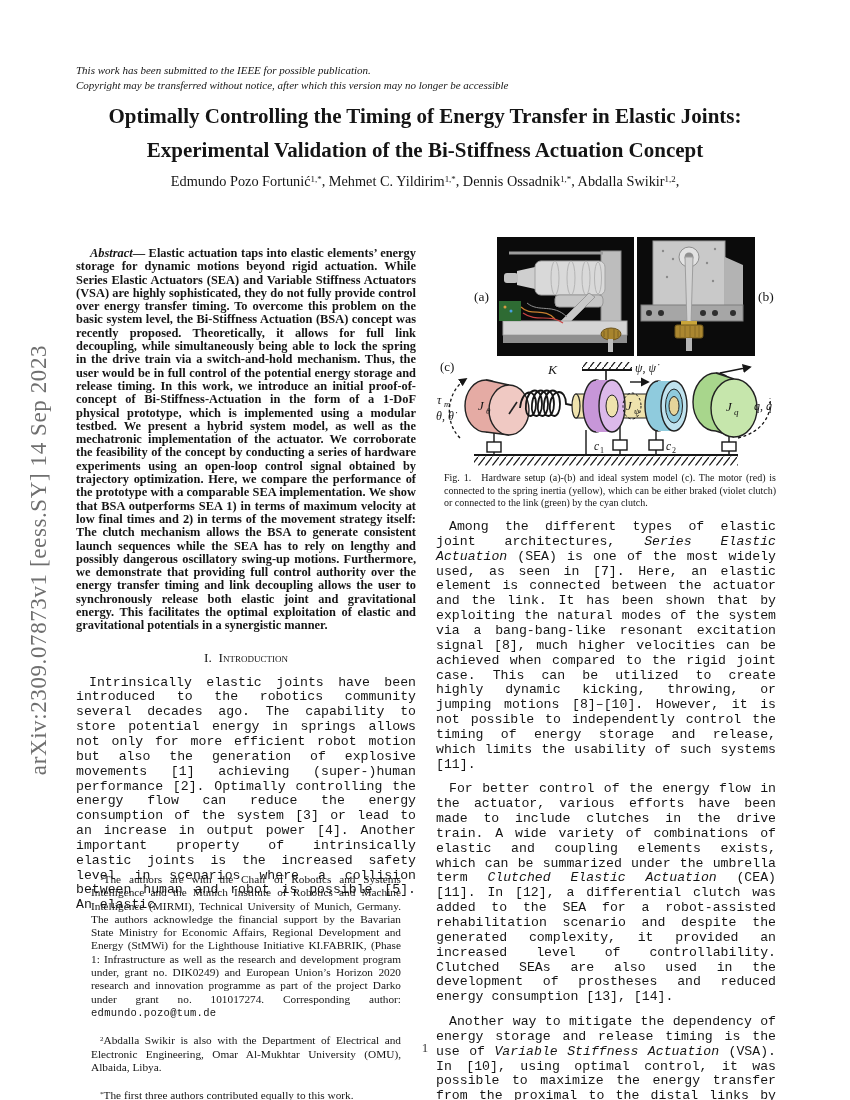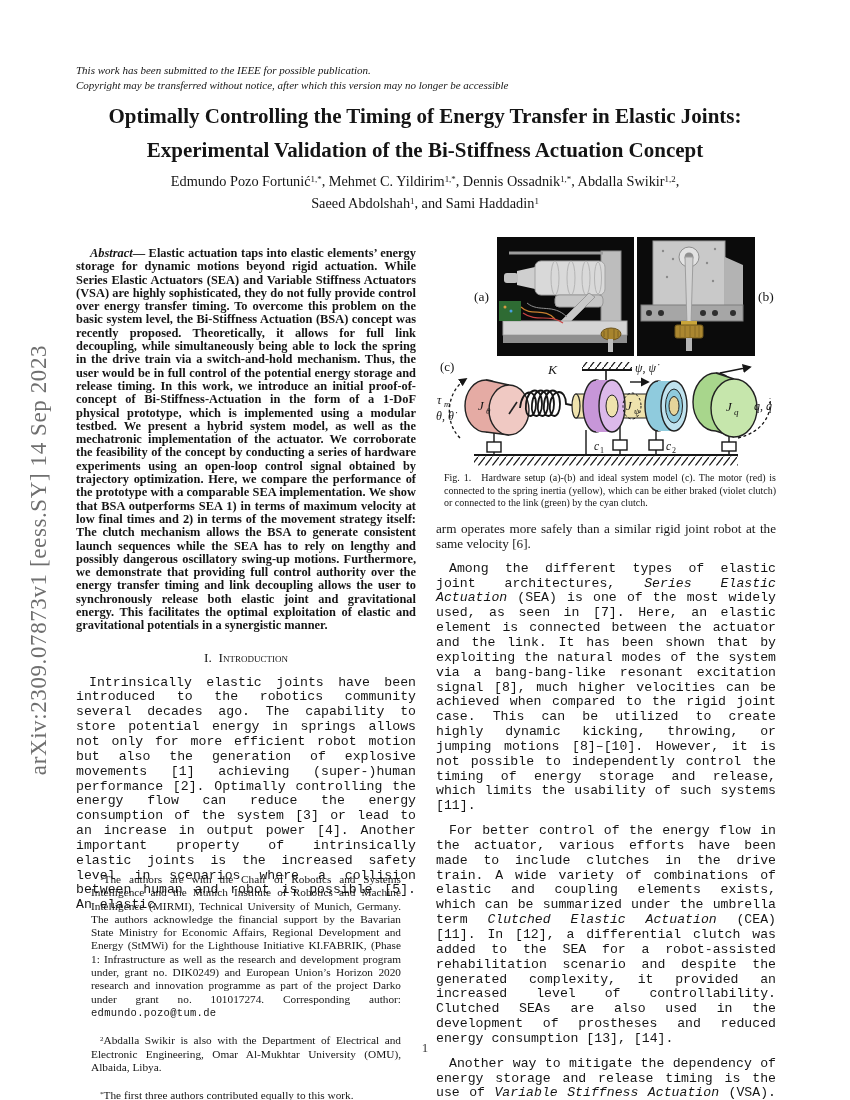--- a/index.html
+++ b/index.html
@@ -66,21 +66,20 @@
     <div>Copyright may be transferred without notice, after which this version may no longer be accessible</div>
   </div>
 
   <div class="title">
     <div>Optimally Controlling the Timing of Energy Transfer in Elastic Joints:</div>
     <div>Experimental Validation of the Bi-Stiffness Actuation Concept</div>
   </div>
 
   <div class="authors">
     <div><span>Edmundo Pozo Fortunić</span><span class="seg-sup">1,*</span><span>, Mehmet C. Yildirim</span><span class="seg-sup">1,*</span><span>, Dennis Ossadnik</span><span class="seg-sup">1,*</span><span>, Abdalla Swikir</span><span class="seg-sup">1,2</span><span>,</span></div>
-    <div><span>Saeed Abdolshah</span><span class="seg-sup">1</span><span>, and Sami Haddadin</span><span class="seg-sup">1</span></div>
   </div>
 
   <div class="col-left">
     <p class="abstract"><span class="seg-i seg-b">Abstract</span><span class="seg-b">— Elastic actuation taps into elastic elements’ energy storage for dynamic motions beyond rigid actuation. While Series Elastic Actuators (SEA) and Variable Stiffness Actuators (VSA) are highly sophisticated, they do not fully provide control over energy transfer timing. To overcome this problem on the basic system level, the Bi-Stiffness Actuation (BSA) concept was recently proposed. Theoretically, it allows for full link decoupling, while simultaneously being able to lock the spring in the drive train via a switch-and-hold mechanism. Thus, the user would be in full control of the potential energy storage and release timing. In this work, we introduce an initial proof-of-concept of Bi-Stiffness-Actuation in the form of a 1-DoF physical prototype, which is implemented using a modular testbed. We present a hybrid system model, as well as the mechatronic implementation of the actuator. We corroborate the feasibility of the concept by conducting a series of hardware experiments using an open-loop control signal obtained by trajectory optimization. Here, we compare the performance of the prototype with a comparable SEA implementation. We show that BSA outperforms SEA 1) in terms of maximum velocity at low final times and 2) in terms of the movement strategy itself: The clutch mechanism allows the BSA to generate consistent launch sequences while the SEA has to rely on lengthy and possibly dangerous oscillatory swing-up motions. Furthermore, we demonstrate that providing full control authority over the energy transfer timing and link decoupling allows the user to synchronously release both elastic joint and gravitational energy. This facilitates the optimal exploitation of elastic and gravitational potentials in a synergistic manner.</span></p>
     <div class="sec-heading"><span>I. </span><span class="seg-sc">Introduction</span></div>
     <p class="para mt">Intrinsically elastic joints have been introduced to the robotics community several decades ago. The capability to store potential energy in springs allows not only for more efficient robot motion but also the generation of explosive movements [1] achieving (super-)human performance [2]. Optimally controlling the energy flow can reduce the energy consumption of the system [3] or lead to an increase in output power [4]. Another important property of intrinsically elastic joints is the increased safety level in scenarios where a collision between human and robot is possible [5]. An elastic</p>
   </div>
 
   <div class="footnotes">
     <p><span class="seg-sup">1</span><span>The authors are with the Chair of Robotics and Systems Intelligence and the Munich Institute of Robotics and Machine Intelligence (MIRMI), Technical University of Munich, Germany. The authors acknowledge the financial support by the Bavarian State Ministry for Economic Affairs, Regional Development and Energy (StMWi) for the Lighthouse Initiative KI.FABRIK, (Phase 1: Infrastructure as well as the research and development program under, grant no. DIK0249) and European Union’s Horizon 2020 research and innovation programme as part of the project Darko under grant no. 101017274. Corresponding author: </span><span class="seg-mono">edmundo.pozo@tum.de</span></p>
@@ -260,21 +259,20 @@
         <text class="math" x="318" y="52" font-size="12" fill="#161616">q, q̇</text>
         <text class="math" x="158" y="92" font-size="11.5" fill="#161616">c</text>
         <text x="164" y="95" font-size="8" fill="#161616">1</text>
         <text class="math" x="230" y="92" font-size="11.5" fill="#161616">c</text>
         <text x="236" y="95" font-size="8" fill="#161616">2</text>
       </svg>
     </div>
 
     <p class="caption"><span>Fig. 1.  </span><span>Hardware setup (a)-(b) and ideal system model (c). The motor (red) is connected to the spring inertia (yellow), which can be either braked (violet clutch) or connected to the link (green) by the cyan clutch.</span></p>
 
-    <p class="para noindent" style="margin-top:12px">arm operates more safely than a similar rigid joint robot at the same velocity [6].</p>
     <p class="para mt"><span>Among the different types of elastic joint architectures, </span><span class="seg-i">Series Elastic Actuation</span><span> (SEA) is one of the most widely used, as seen in [7]. Here, an elastic element is connected between the actuator and the link. It has been shown that by exploiting the natural modes of the system via a bang-bang-like resonant excitation signal [8], much higher velocities can be achieved when compared to the rigid joint case. This can be utilized to create highly dynamic kicking, throwing, or jumping motions [8]–[10]. However, it is not possible to independently control the timing of energy storage and release, which limits the usability of such systems [11].</span></p>
     <p class="para mt"><span>For better control of the energy flow in the actuator, various efforts have been made to include clutches in the drive train. A wide variety of combinations of elastic and coupling elements exists, which can be summarized under the umbrella term </span><span class="seg-i">Clutched Elastic Actuation</span><span> (CEA) [11]. In [12], a differential clutch was added to the SEA for a robot-assisted rehabilitation scenario and despite the generated complexity, it provided an increased level of controllability. Clutched SEAs are also used in the development of prostheses and reduced energy consumption [13], [14].</span></p>
     <p class="para mt"><span>Another way to mitigate the dependency of energy storage and release timing is the use of </span><span class="seg-i">Variable Stiffness Actuation</span><span> (VSA). In [10], using optimal control, it was possible to maximize the energy transfer from the proximal to the distal links by an approximate decoupling of the link from the motor. As a result, clear launch sequences instead of resonant swing-up motions emerged for short end-times. The trajectories closely resembled the proximo-distal sequence</span></p>
   </div>
 
   <div class="page-number">1</div>
 
 </div>
 
 </body></html>

